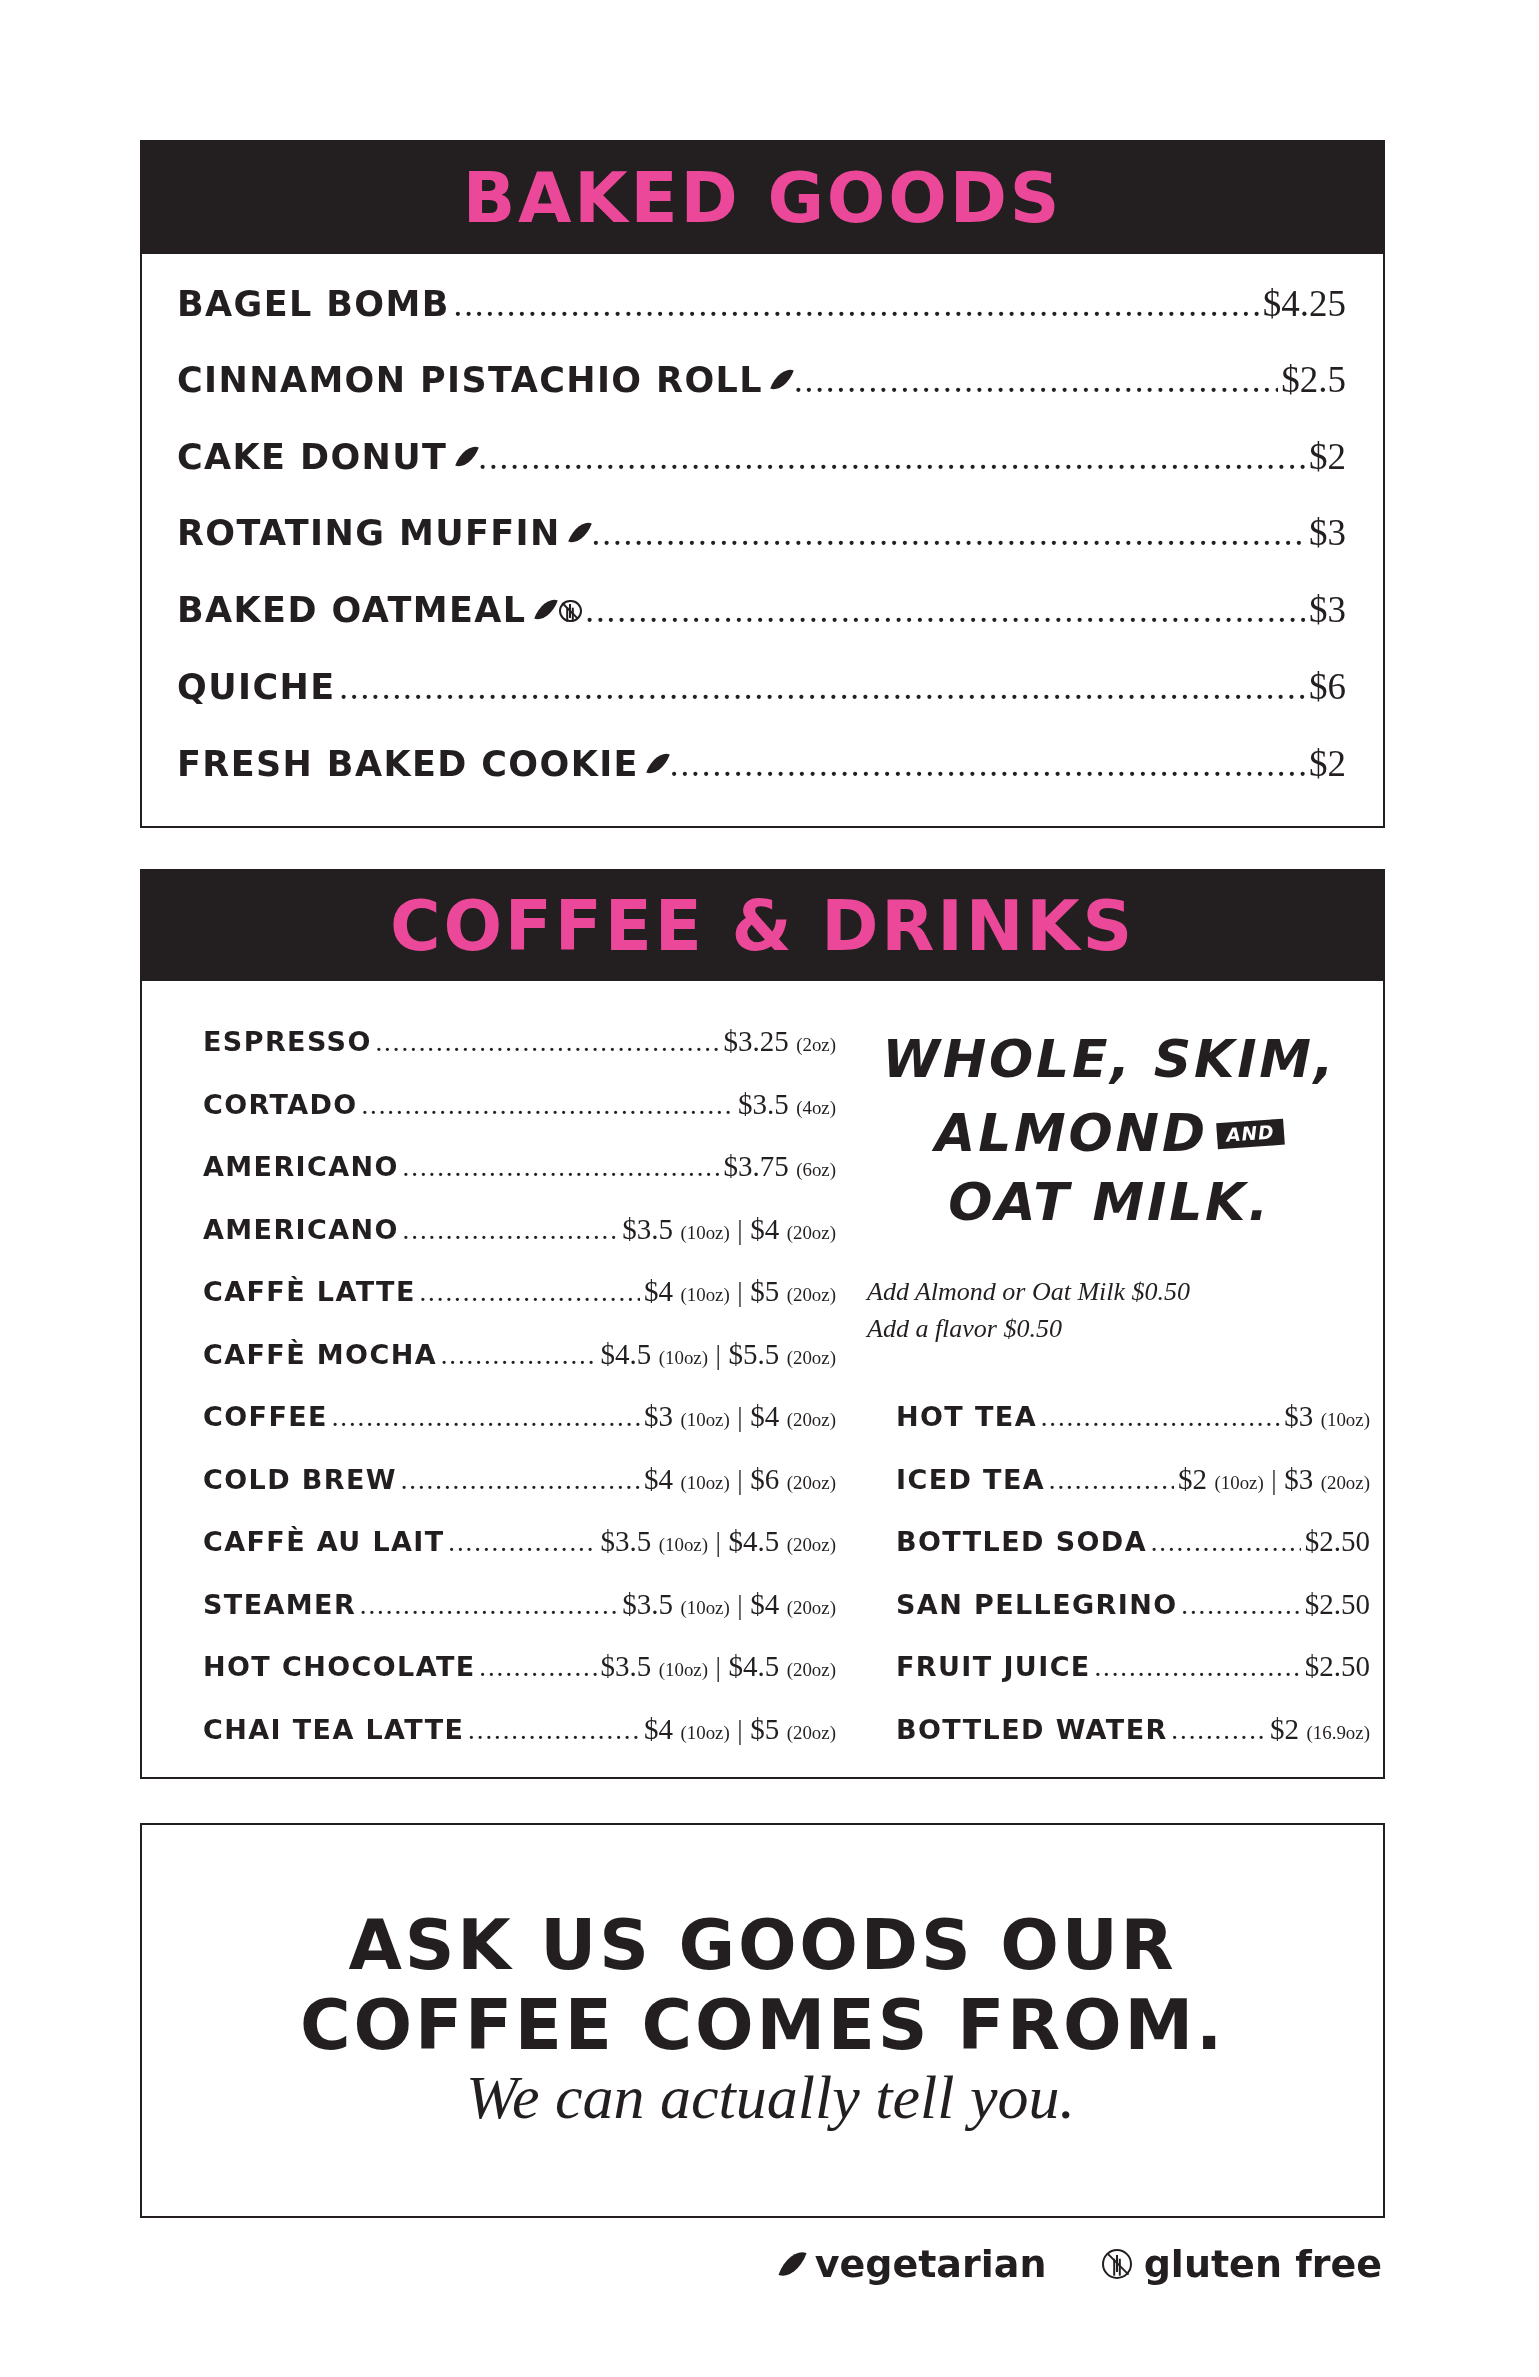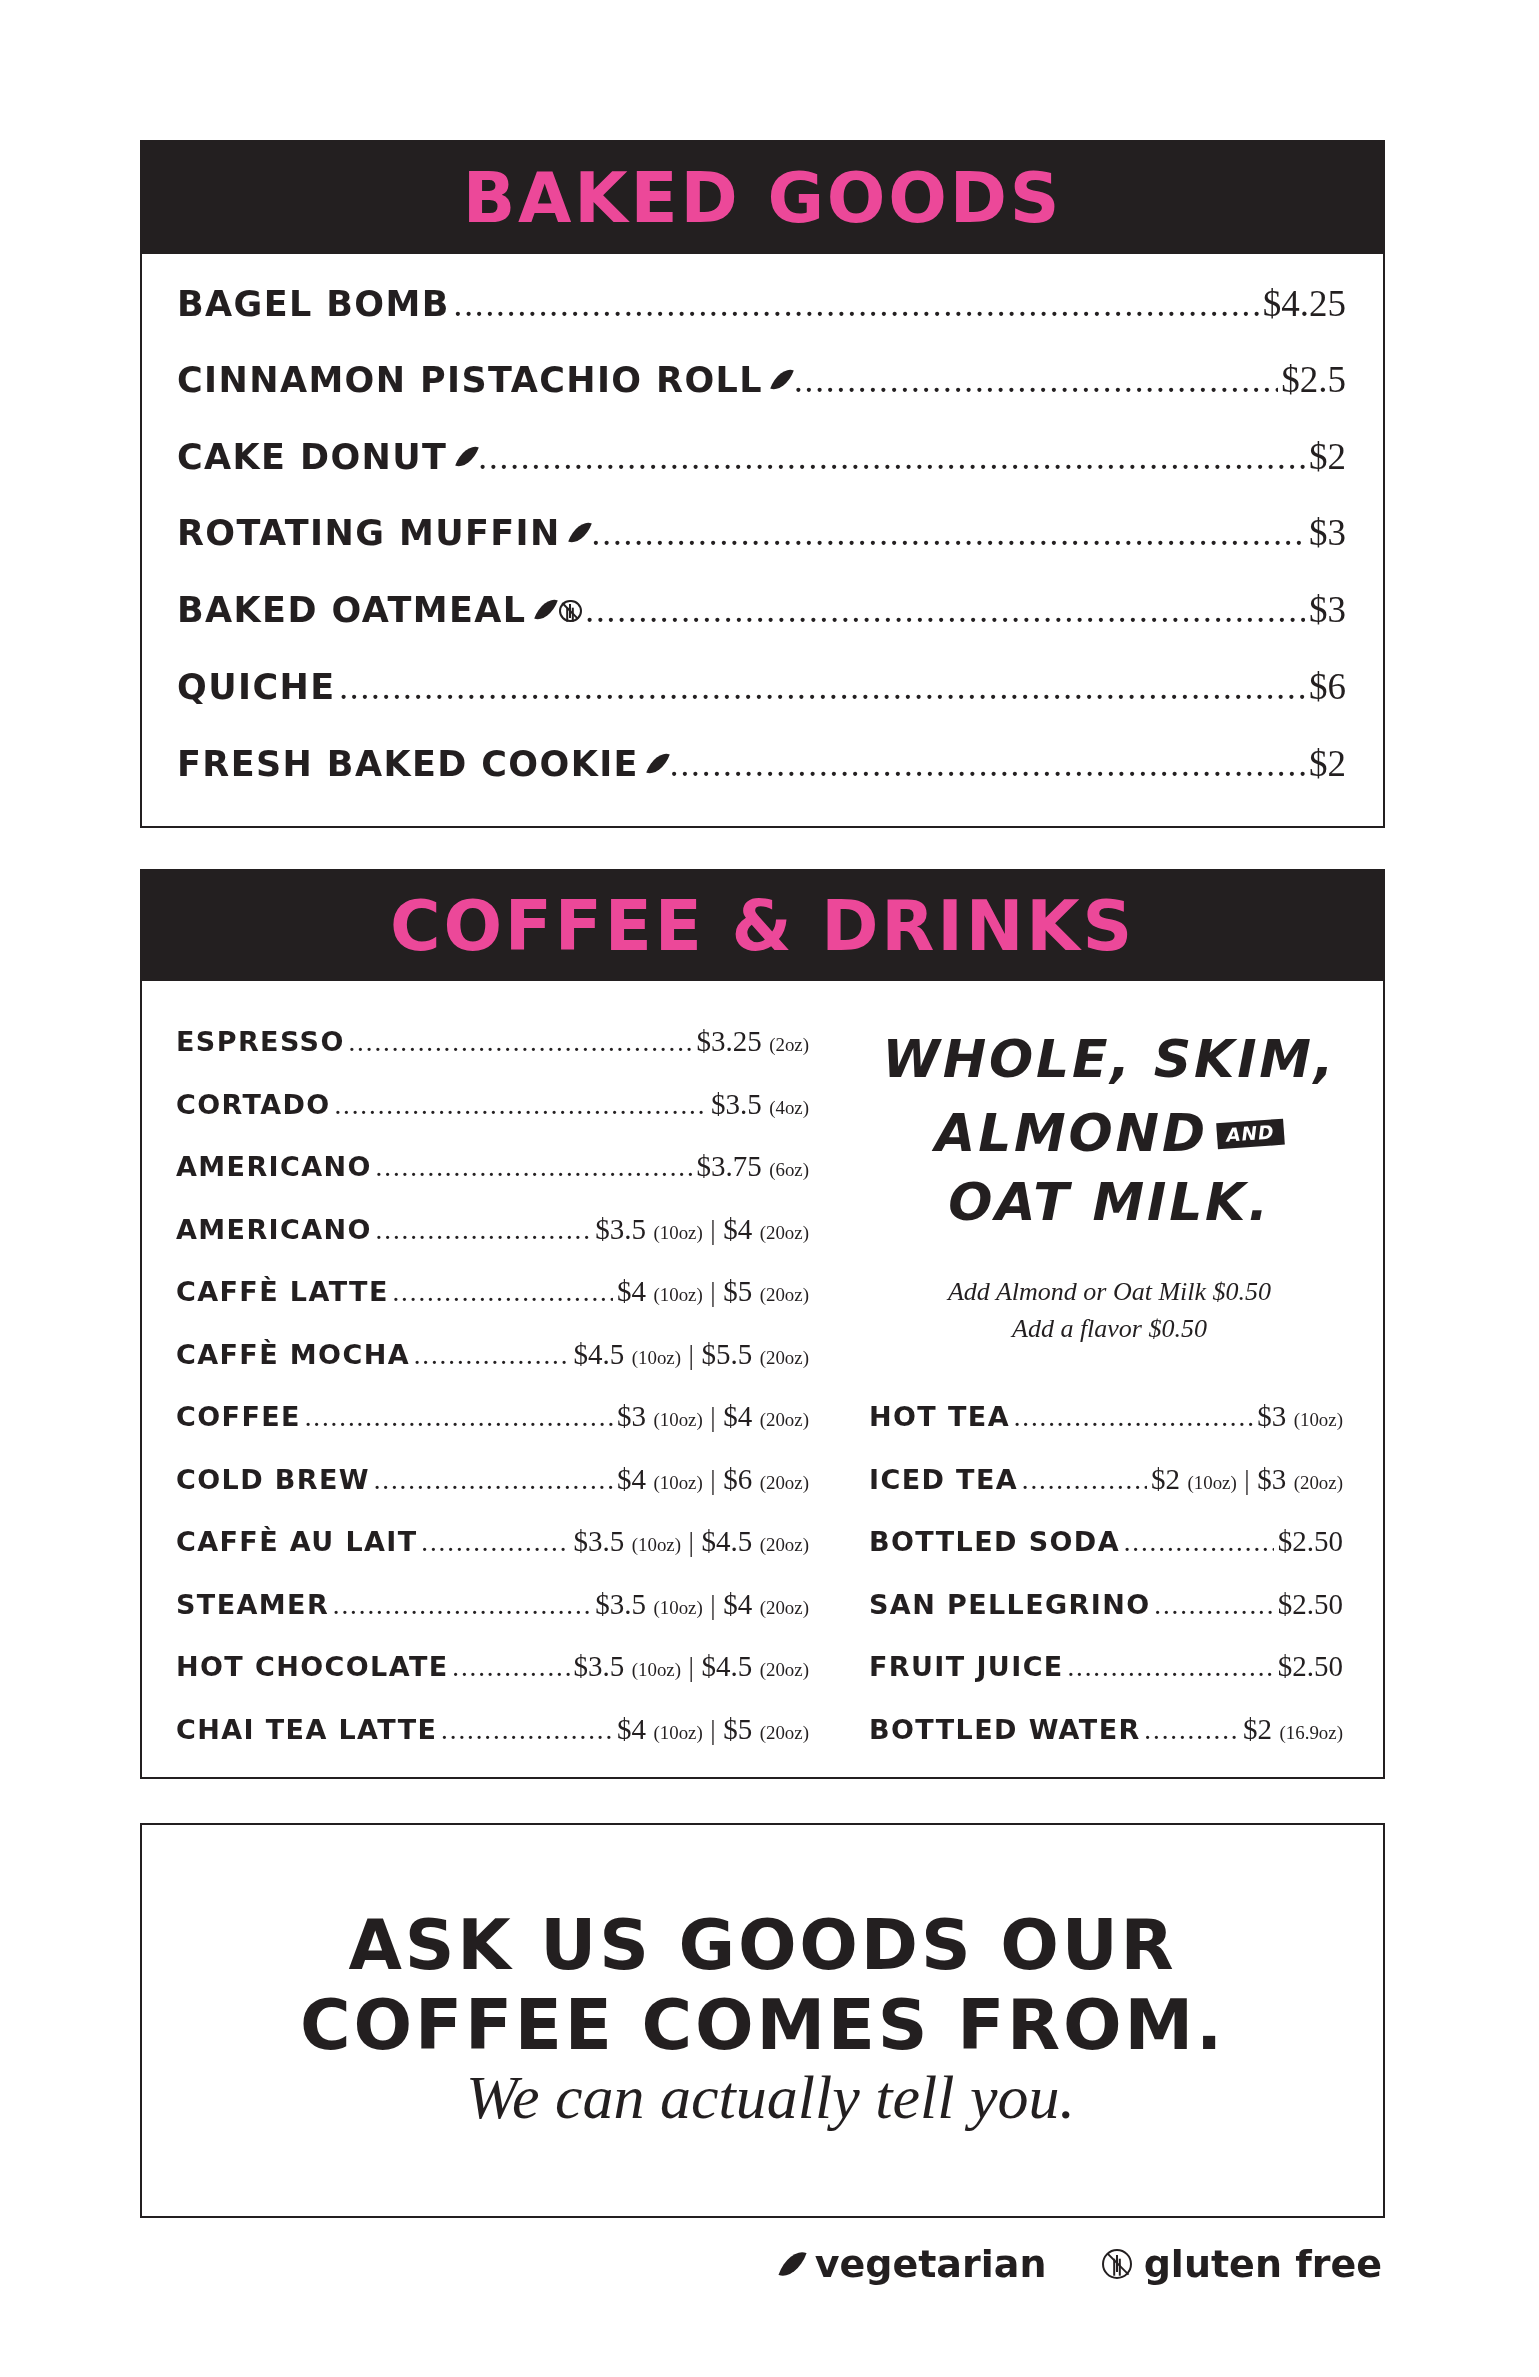--- a/index.html
+++ b/index.html
@@ -12,25 +12,25 @@
   .dots::after{content:"..............................................................................................................................................................................................................";}
   .price{font-family:"Liberation Serif",serif;}
   .sz{font-family:"Liberation Serif",serif;font-size:0.7em;}
   .bar{font-family:"Liberation Serif",serif;margin:0 7.5px;}
   .leaf{display:inline-block;width:16px;height:25px;background:#231f20;border-radius:100% 0 100% 0;transform:rotate(20deg);margin-left:11.2px;vertical-align:-1.9px;}
   .gf{display:inline-block;width:22.4px;height:22.4px;border:2.8px solid #231f20;border-radius:50%;margin-left:5.6px;vertical-align:-1.9px;position:relative;box-sizing:border-box;}
   .gf::after{content:"";position:absolute;left:7.5px;top:1.9px;width:1.9px;height:14px;background:#231f20;box-shadow:-2.8px 3.7px 0 0 #231f20,2.8px 3.7px 0 0 #231f20;}
   .gf::before{content:"";position:absolute;left:-1.9px;top:8.4px;width:22.4px;height:1.9px;background:#231f20;transform:rotate(45deg);}
   .baked .row{left:35px;right:37px;font-size:35px;}
   .baked .price{font-size:37px;}
-  .col .row{font-size:27px;}
+  .col .row{font-size:27px;margin-left:27px;}
   .col .price{font-size:29px;}
   .milk{position:absolute;left:867px;width:485px;text-align:center;font-family:"DejaVu Sans",sans-serif;font-weight:bold;font-size:52px;letter-spacing:2.8px;line-height:1;font-style:italic;}
   .ribbon{display:inline-block;background:#231f20;color:#fff;font-size:18.6px;padding:3.7px 9.3px;transform:rotate(-4deg);vertical-align:11.2px;letter-spacing:0.9px;margin-left:9.3px;}
-  .addon{position:absolute;left:867px;width:485px;text-align:center;font-family:"Liberation Serif",serif;font-style:italic;font-size:26px;}
+  .addon{position:absolute;left:867px;width:485px;text-align:left;font-family:"Liberation Serif",serif;font-style:italic;font-size:26px;}
   .ask{position:absolute;left:140px;width:1245px;text-align:center;font-family:"DejaVu Sans",sans-serif;font-weight:bold;font-size:69px;letter-spacing:2.8px;line-height:1;}
   .tell{position:absolute;left:140px;width:1245px;text-align:center;font-family:"Liberation Serif",serif;font-style:italic;font-size:62px;}
   .legend{position:absolute;top:2242px;right:157px;display:flex;align-items:center;font-family:"DejaVu Sans",sans-serif;font-weight:bold;font-size:38px;}
   .legend .leaf{margin-left:0;margin-right:13px;width:18.6px;height:30px;}
   .legend .gf{width:30px;height:30px;margin:0 11.2px 0 56px;}
   .legend .gf::after{left:11.2px;top:3.7px;height:17px;}
   .legend .gf::before{width:30px;top:12px;}
   .watermark{position:absolute;left:867px;top:2070px;font-family:"DejaVu Sans",sans-serif;font-weight:bold;font-size:205px;color:#ececec;letter-spacing:-5.6px;z-index:-1;}
   .wm-icon{position:absolute;left:1025px;top:1827px;width:242px;height:242px;border-radius:40% 40% 50% 50%;background:#eeeeee;transform:rotate(30deg);z-index:-1;}
 </style>

